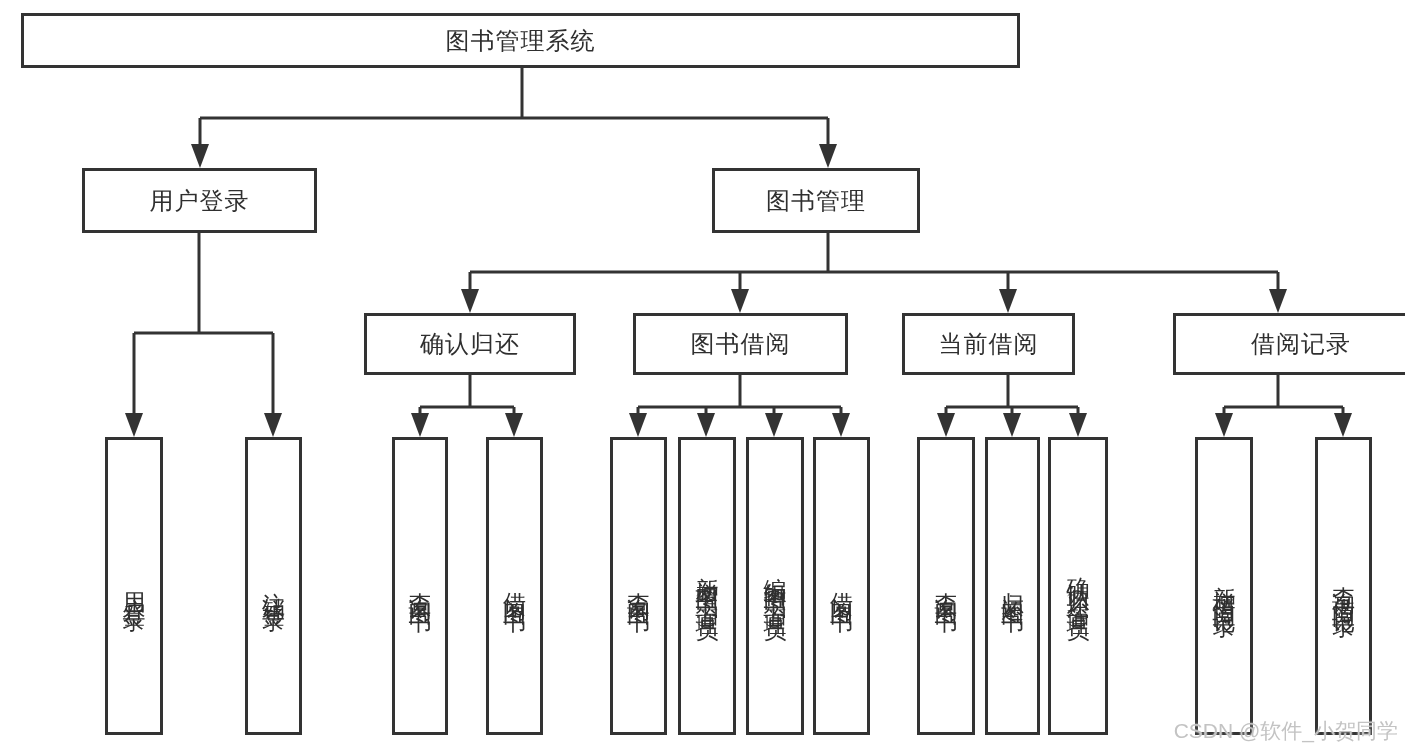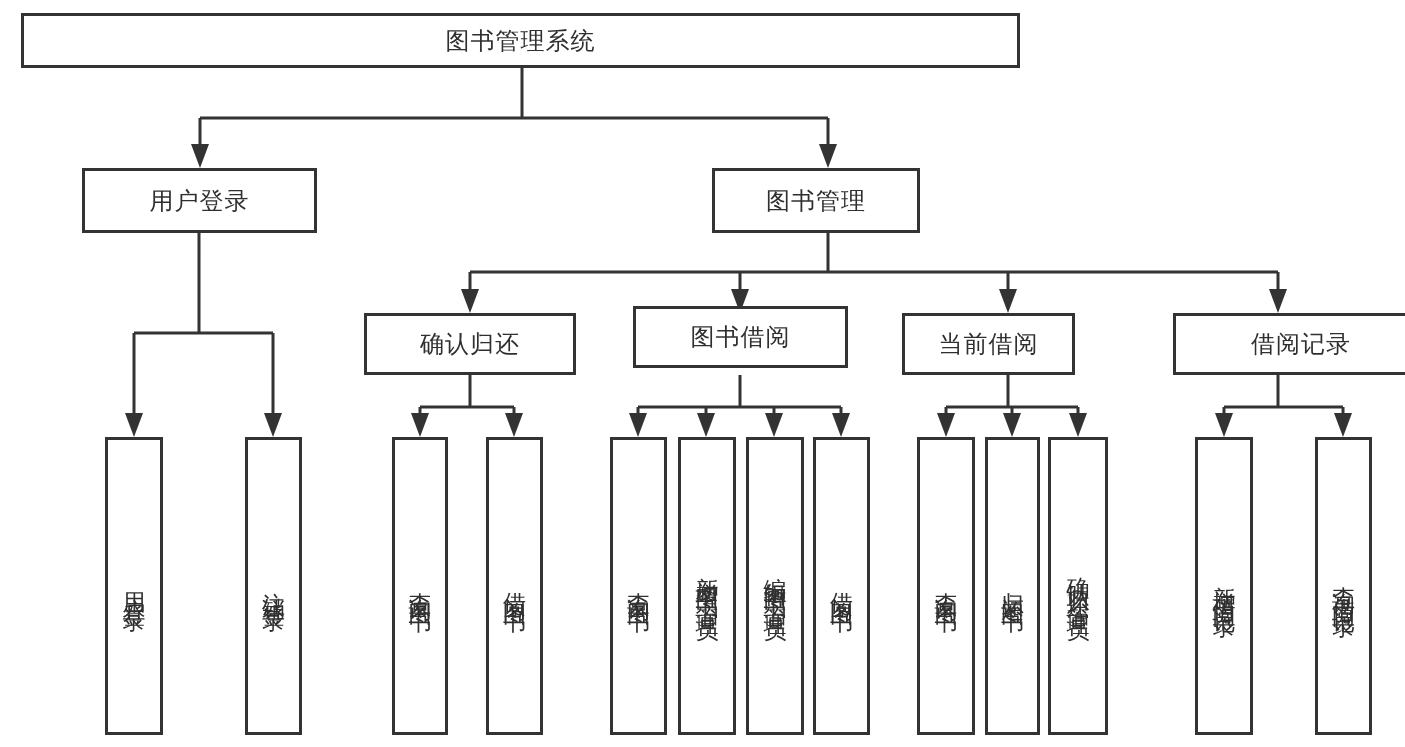--- a/index.html
+++ b/index.html
@@ -139,21 +139,21 @@
       <polygon points="1334,413 1352,413 1343,437"></polygon>
     </g>
   </svg>
 
   <div class="node" style="left:21px; top:13px; width:999px; height:55px;">图书管理系统</div>
 
   <div class="node" style="left:82px; top:168px; width:235px; height:65px;">用户登录</div>
   <div class="node" style="left:712px; top:168px; width:208px; height:65px;">图书管理</div>
 
   <div class="node" style="left:364px; top:313px; width:212px; height:62px;">确认归还</div>
-  <div class="node" style="left:633px; top:306px; width:215px; height:62px;">图书借阅</div>
+  <div class="node" style="left:633px; top:313px; width:215px; height:62px;">图书借阅</div>
   <div class="node" style="left:902px; top:313px; width:173px; height:62px;">当前借阅</div>
   <div class="node" style="left:1173px; top:313px; width:256px; height:62px;">借阅记录</div>
 
   <div class="leaf" style="left:105px; top:437px; width:58px; height:298px;">
     <span class="vtext">用户登录</span>
   </div>
   <div class="leaf" style="left:245px; top:437px; width:57px; height:298px;">
     <span class="vtext">注销登录</span>
   </div>
 
@@ -187,14 +187,15 @@
     <span class="vtext">确认归还（管理员）</span>
   </div>
 
   <div class="leaf" style="left:1195px; top:437px; width:58px; height:298px;">
     <span class="vtext">新增借阅记录</span>
   </div>
   <div class="leaf" style="left:1315px; top:437px; width:57px; height:298px;">
     <span class="vtext">查询借阅记录</span>
   </div>
 
+  <div class="watermark">CSDN @软件_小贺同学</div>
 
 </div>
 
 </body></html>

